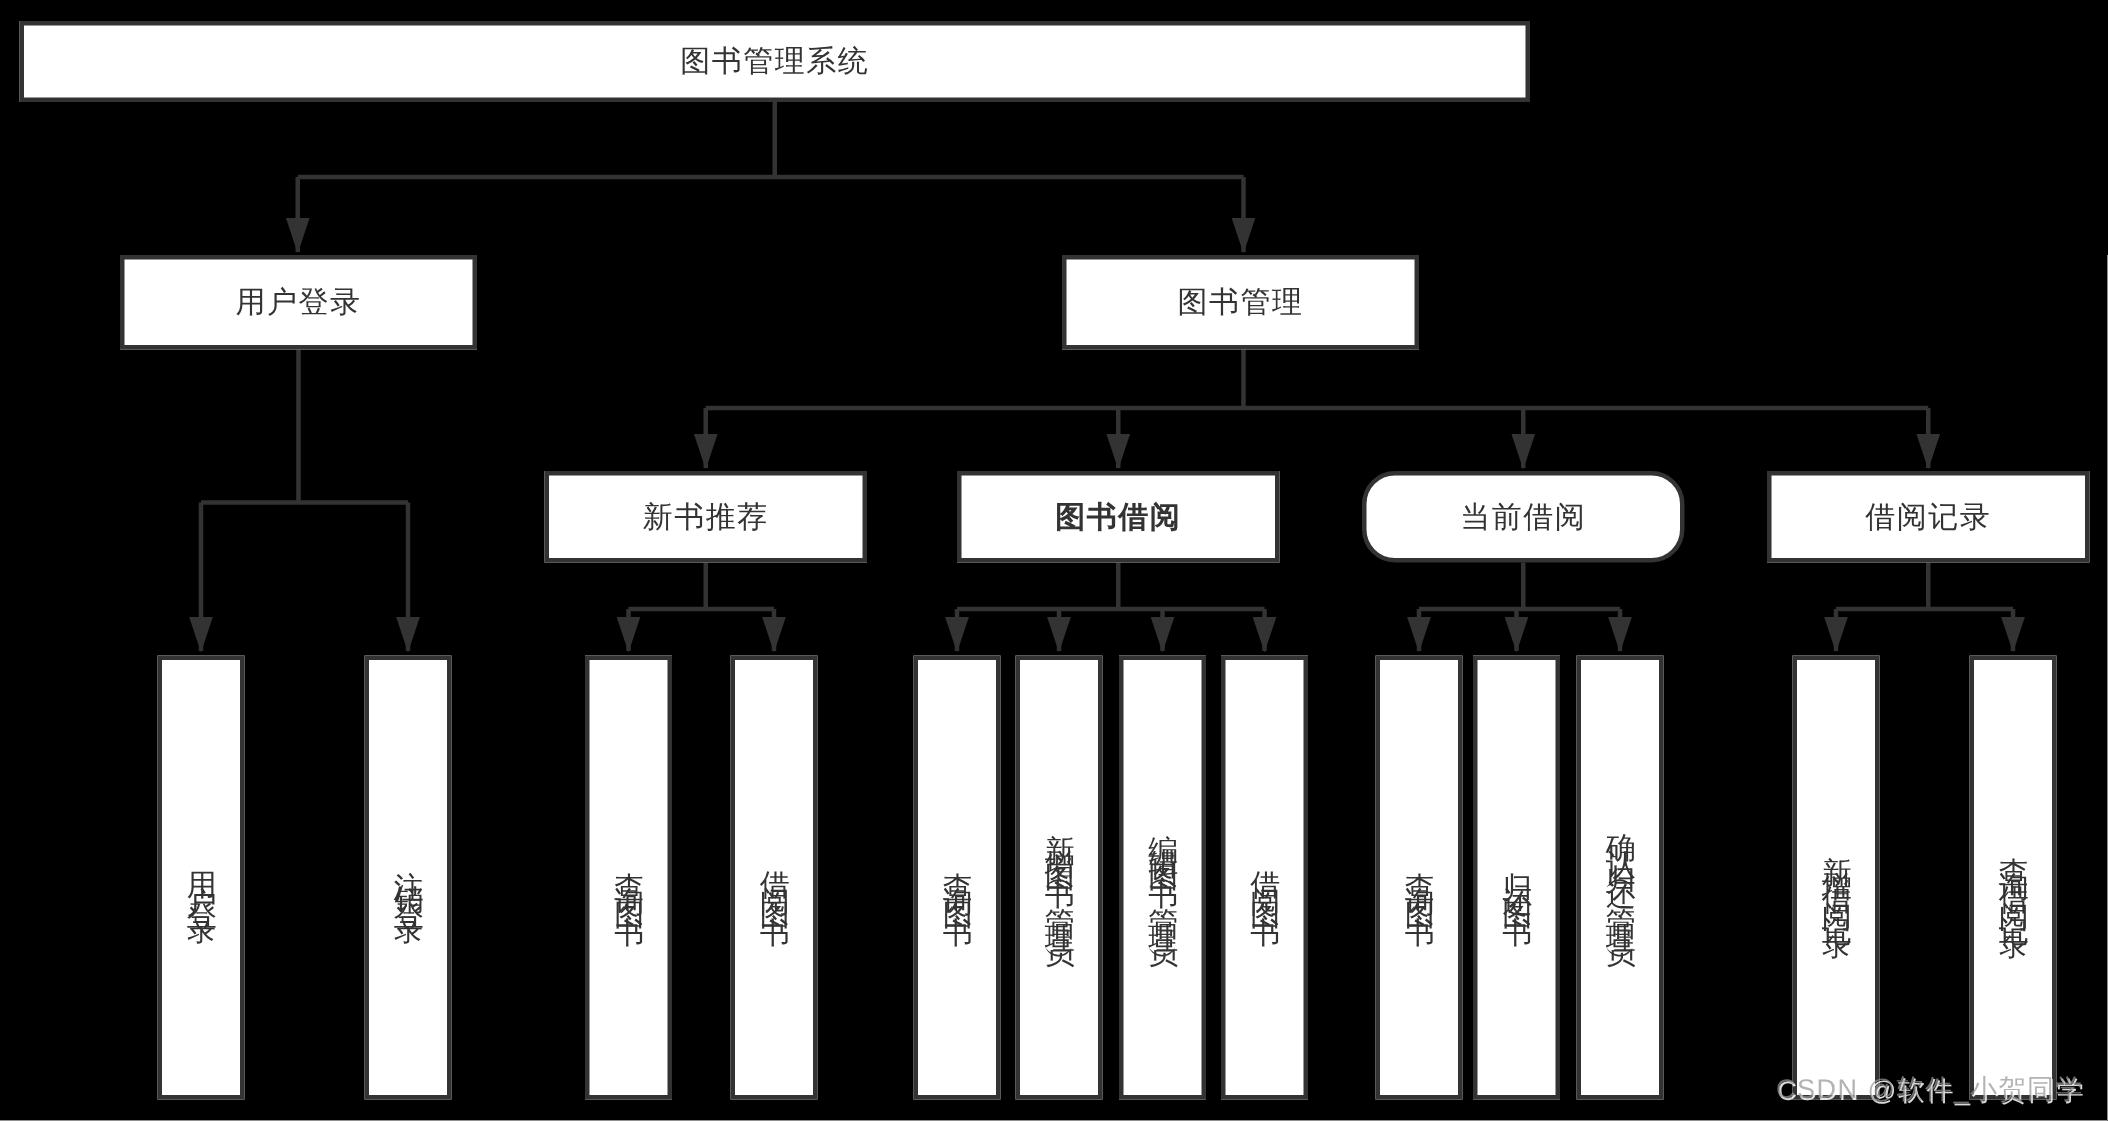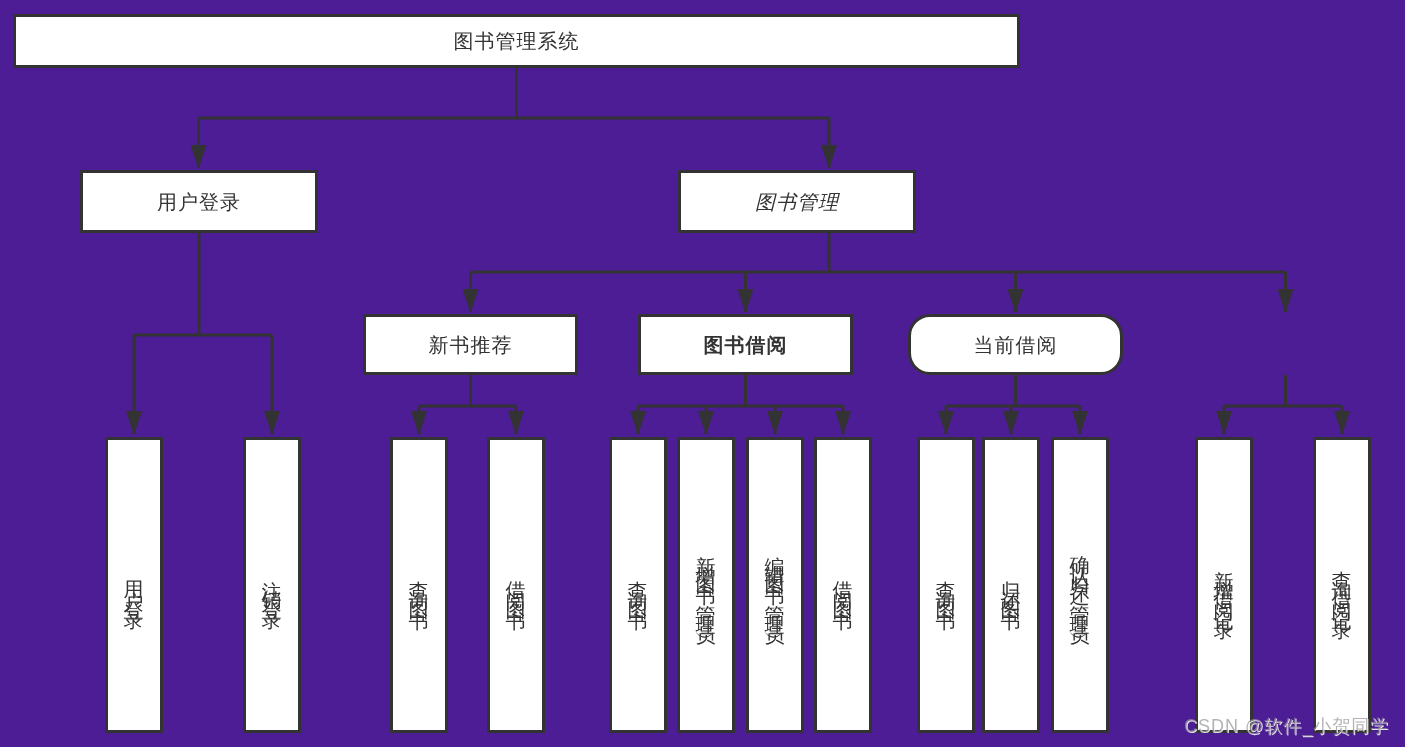--- a/index.html
+++ b/index.html
@@ -1,21 +1,21 @@
 <!DOCTYPE html>
 <html><head>
 <meta charset="utf-8">
 <style>
   * { margin: 0; padding: 0; box-sizing: border-box; }
   html, body { background: #ffffff; }
   .stage {
     position: relative;
     width: 1405px;
     height: 747px;
-    background: #4c1d95;
+    background: #000000;
     font-family: "Liberation Sans", sans-serif;
     color: #333333;
     overflow: hidden;
   }
   svg.connectors {
     position: absolute;
     left: 0; top: 0;
     width: 1405px; height: 747px;
   }
   .node {
@@ -95,25 +95,26 @@
       <line x1="1011" y1="406" x2="1011" y2="434" marker-end="url(#arw)"></line>
       <line x1="1080" y1="406" x2="1080" y2="434" marker-end="url(#arw)"></line>
       <line x1="1224" y1="406" x2="1224" y2="434" marker-end="url(#arw)"></line>
       <line x1="1342" y1="406" x2="1342" y2="434" marker-end="url(#arw)"></line>
     </g>
   </svg>
 
   <div class="node" style="left:13px; top:14px; width:1007px; height:54px;">图书管理系统</div>
 
   <div class="node" style="left:80px; top:170px; width:238px; height:63px;">用户登录</div>
-  <div class="node" style="left:678px; top:170px; width:238px; height:63px;font-style:italic;">图书管理</div>
+  <div class="node" style="left:708px; top:170px; width:238px; height:63px;">图书管理</div>
 
   <div class="node" style="left:363px; top:314px; width:215px; height:61px;">新书推荐</div>
   <div class="node" style="left:638px; top:314px; width:215px; height:61px;font-weight:bold;">图书借阅</div>
   <div class="node" style="left:908px; top:314px; width:215px; height:61px;border-radius:22px;">当前借阅</div>
+  <div class="node" style="left:1178px; top:314px; width:215px; height:61px;">借阅记录</div>
 
   <div class="node vnode" style="left:105px; top:437px; width:58px; height:296px;">用户登录</div>
   <div class="node vnode" style="left:243px; top:437px; width:58px; height:296px;">注销登录</div>
 
   <div class="node vnode" style="left:390px; top:437px; width:58px; height:296px;">查询图书</div>
   <div class="node vnode" style="left:487px; top:437px; width:58px; height:296px;">借阅图书</div>
 
   <div class="node vnode" style="left:609px; top:437px; width:58px; height:296px;">查询图书</div>
   <div class="node vnode" style="left:677px; top:437px; width:58px; height:296px;">新增图书（管理员）</div>
   <div class="node vnode" style="left:746px; top:437px; width:58px; height:296px;">编辑图书（管理员）</div>

